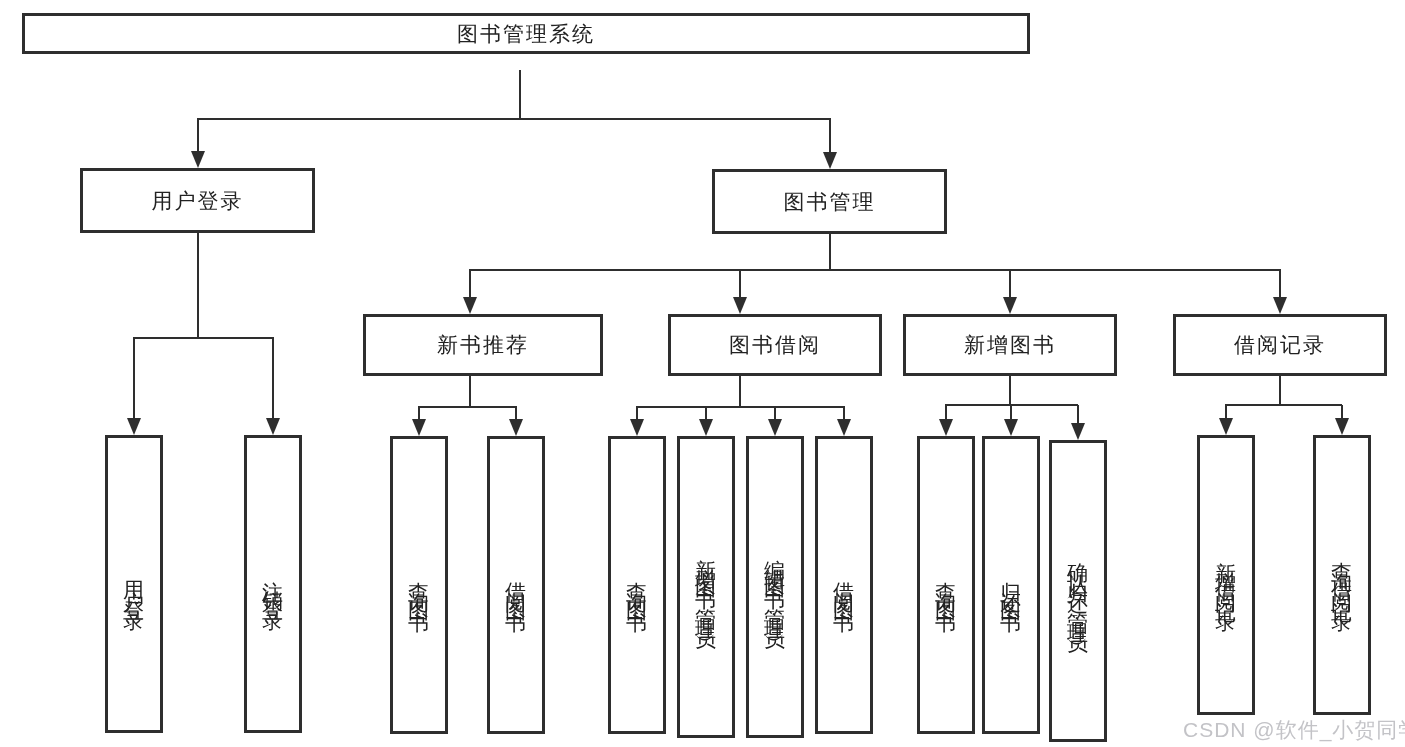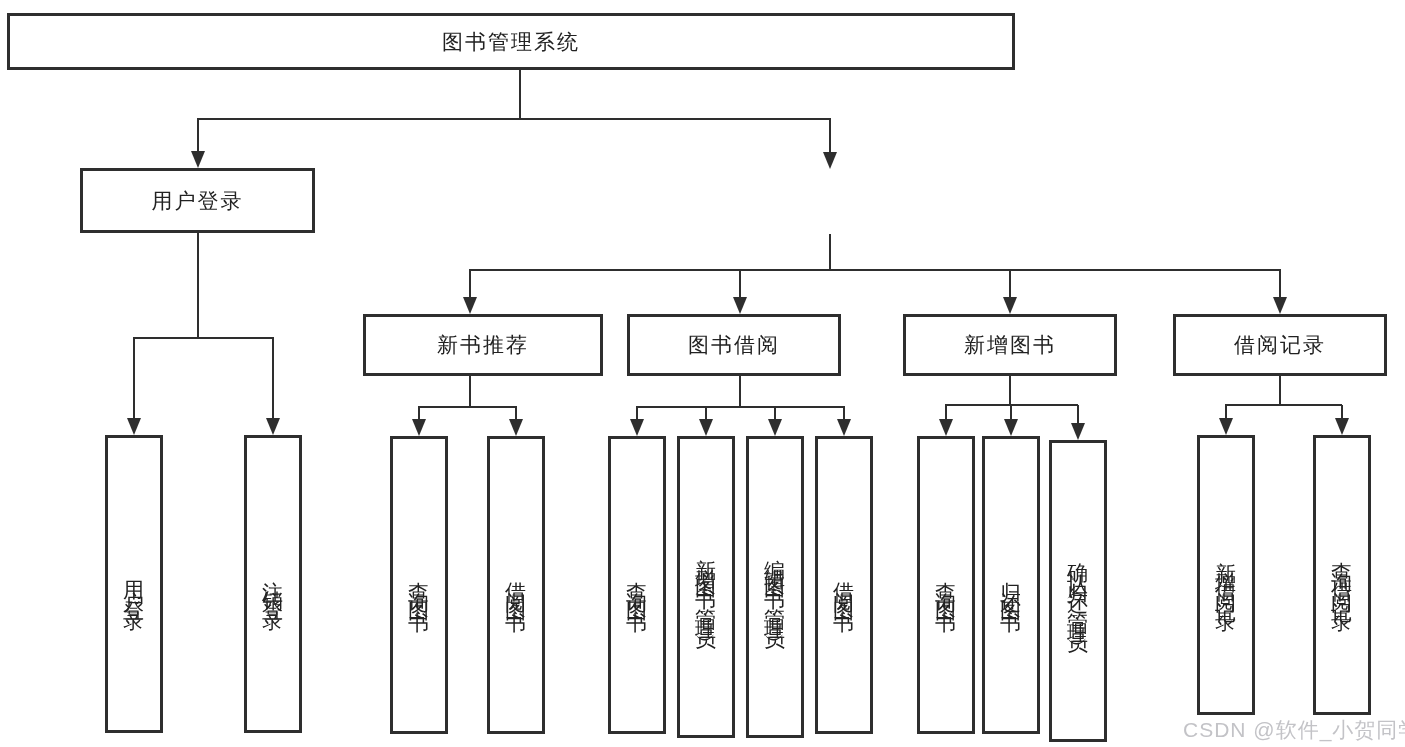--- a/index.html
+++ b/index.html
@@ -52,51 +52,52 @@
     letter-spacing:1px;
     white-space:nowrap;
     z-index:5;
   }
 </style>
 </head>
 <body>
 
 <div id="stage">
 
-  <div class="box" style="left:7px;top:13px;width:1008px;height:57px">图书管理系统</div>
+  <div class="box" style="left:22px;top:13px;width:1008px;height:41px">图书管理系统</div>
 
   <div class="vl" style="left:518.75px;top:70px;height:49px"></div>
   <div class="hl" style="left:196.75px;top:117.75px;width:634.5px"></div>
   <div class="vl" style="left:196.75px;top:119px;height:33px"></div>
   <div class="ah" style="left:190.5px;top:151px"></div>
   <div class="vl" style="left:828.75px;top:119px;height:34px"></div>
   <div class="ah" style="left:822.5px;top:152px"></div>
 
   <div class="box" style="left:80px;top:168px;width:235px;height:65px">用户登录</div>
+  <div class="box" style="left:712px;top:169px;width:235px;height:65px">图书管理</div>
 
   <div class="vl" style="left:196.75px;top:233px;height:105px"></div>
   <div class="hl" style="left:132.75px;top:336.75px;width:141.5px"></div>
   <div class="vl" style="left:132.75px;top:338px;height:80px"></div>
   <div class="ah" style="left:126.5px;top:418px"></div>
   <div class="vl" style="left:271.75px;top:338px;height:80px"></div>
   <div class="ah" style="left:265.5px;top:418px"></div>
 
   <div class="vl" style="left:828.75px;top:234px;height:36px"></div>
   <div class="hl" style="left:468.75px;top:268.75px;width:812.5px"></div>
   <div class="vl" style="left:468.75px;top:270px;height:27px"></div>
   <div class="ah" style="left:462.5px;top:297px"></div>
   <div class="vl" style="left:738.75px;top:270px;height:27px"></div>
   <div class="ah" style="left:732.5px;top:297px"></div>
   <div class="vl" style="left:1008.75px;top:270px;height:27px"></div>
   <div class="ah" style="left:1002.5px;top:297px"></div>
   <div class="vl" style="left:1278.75px;top:270px;height:27px"></div>
   <div class="ah" style="left:1272.5px;top:297px"></div>
 
   <div class="box" style="left:363px;top:314px;width:240px;height:62px">新书推荐</div>
-  <div class="box" style="left:627px;top:314px;width:214px;height:62px">图书借阅</div>
+  <div class="box" style="left:668px;top:314px;width:214px;height:62px">图书借阅</div>
   <div class="box" style="left:903px;top:314px;width:214px;height:62px">新增图书</div>
   <div class="box" style="left:1173px;top:314px;width:214px;height:62px">借阅记录</div>
 
   <div class="vl" style="left:468.75px;top:376px;height:31px"></div>
   <div class="hl" style="left:417.75px;top:405.75px;width:99.5px"></div>
   <div class="vl" style="left:417.75px;top:407px;height:12px"></div>
   <div class="ah" style="left:411.5px;top:419px"></div>
   <div class="vl" style="left:514.75px;top:407px;height:12px"></div>
   <div class="ah" style="left:508.5px;top:419px"></div>
 

